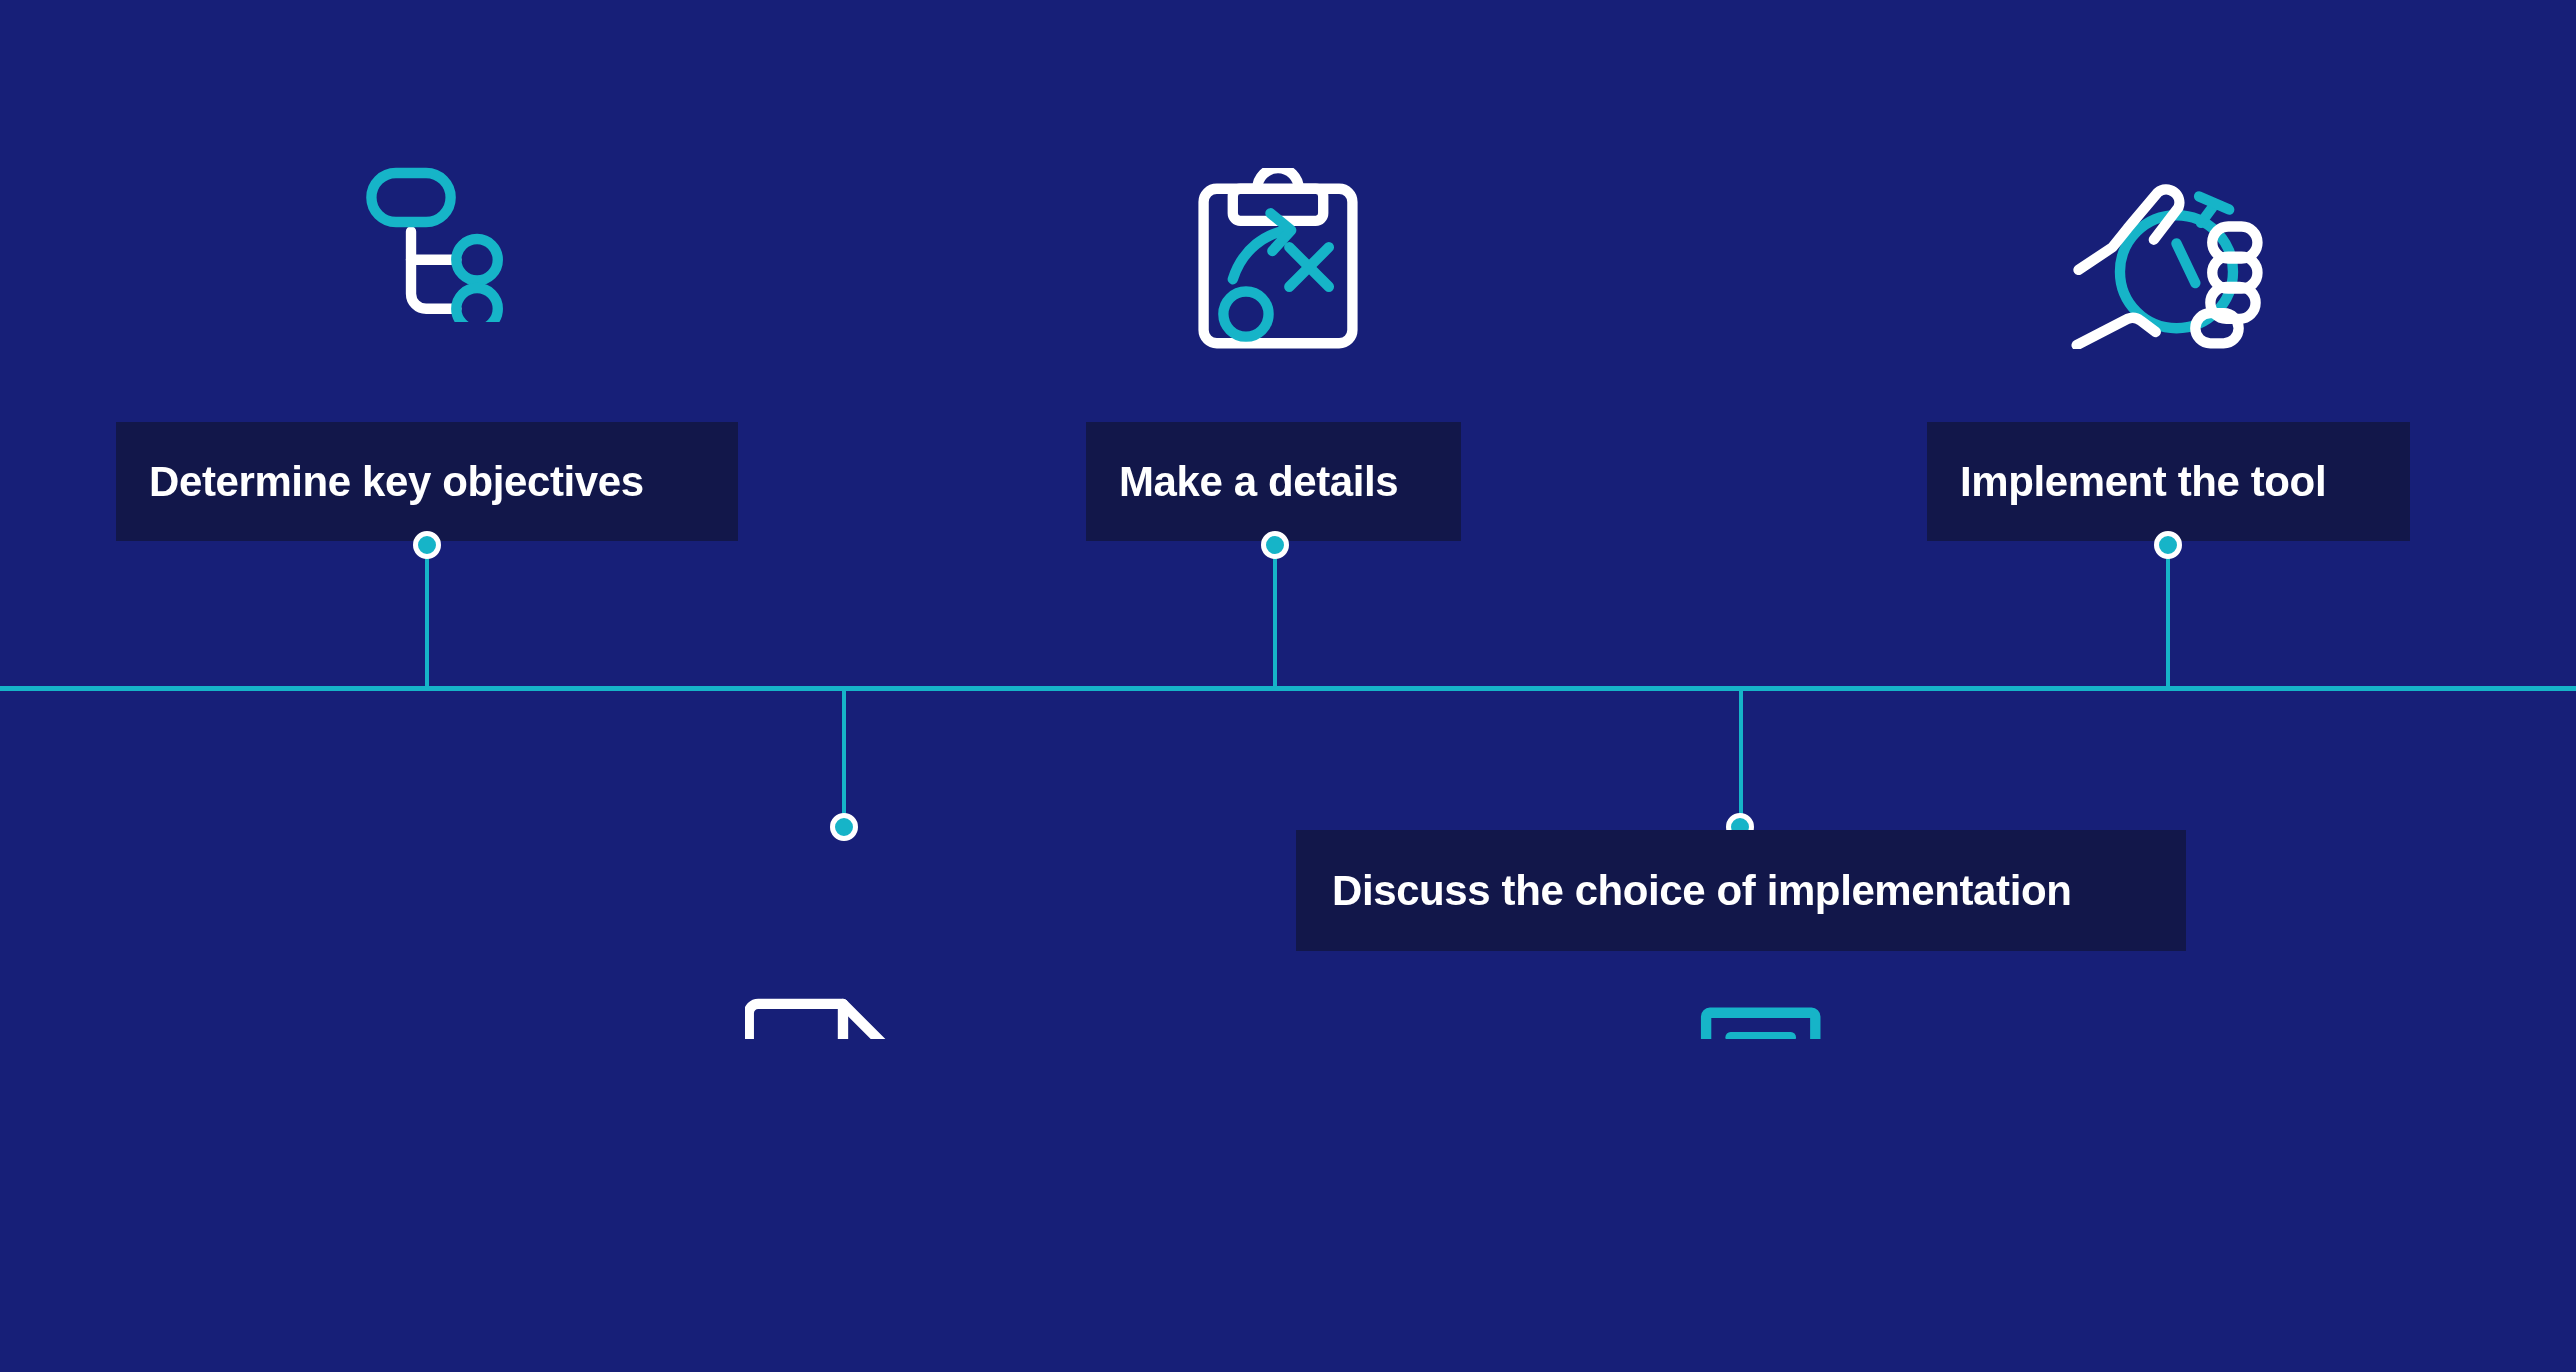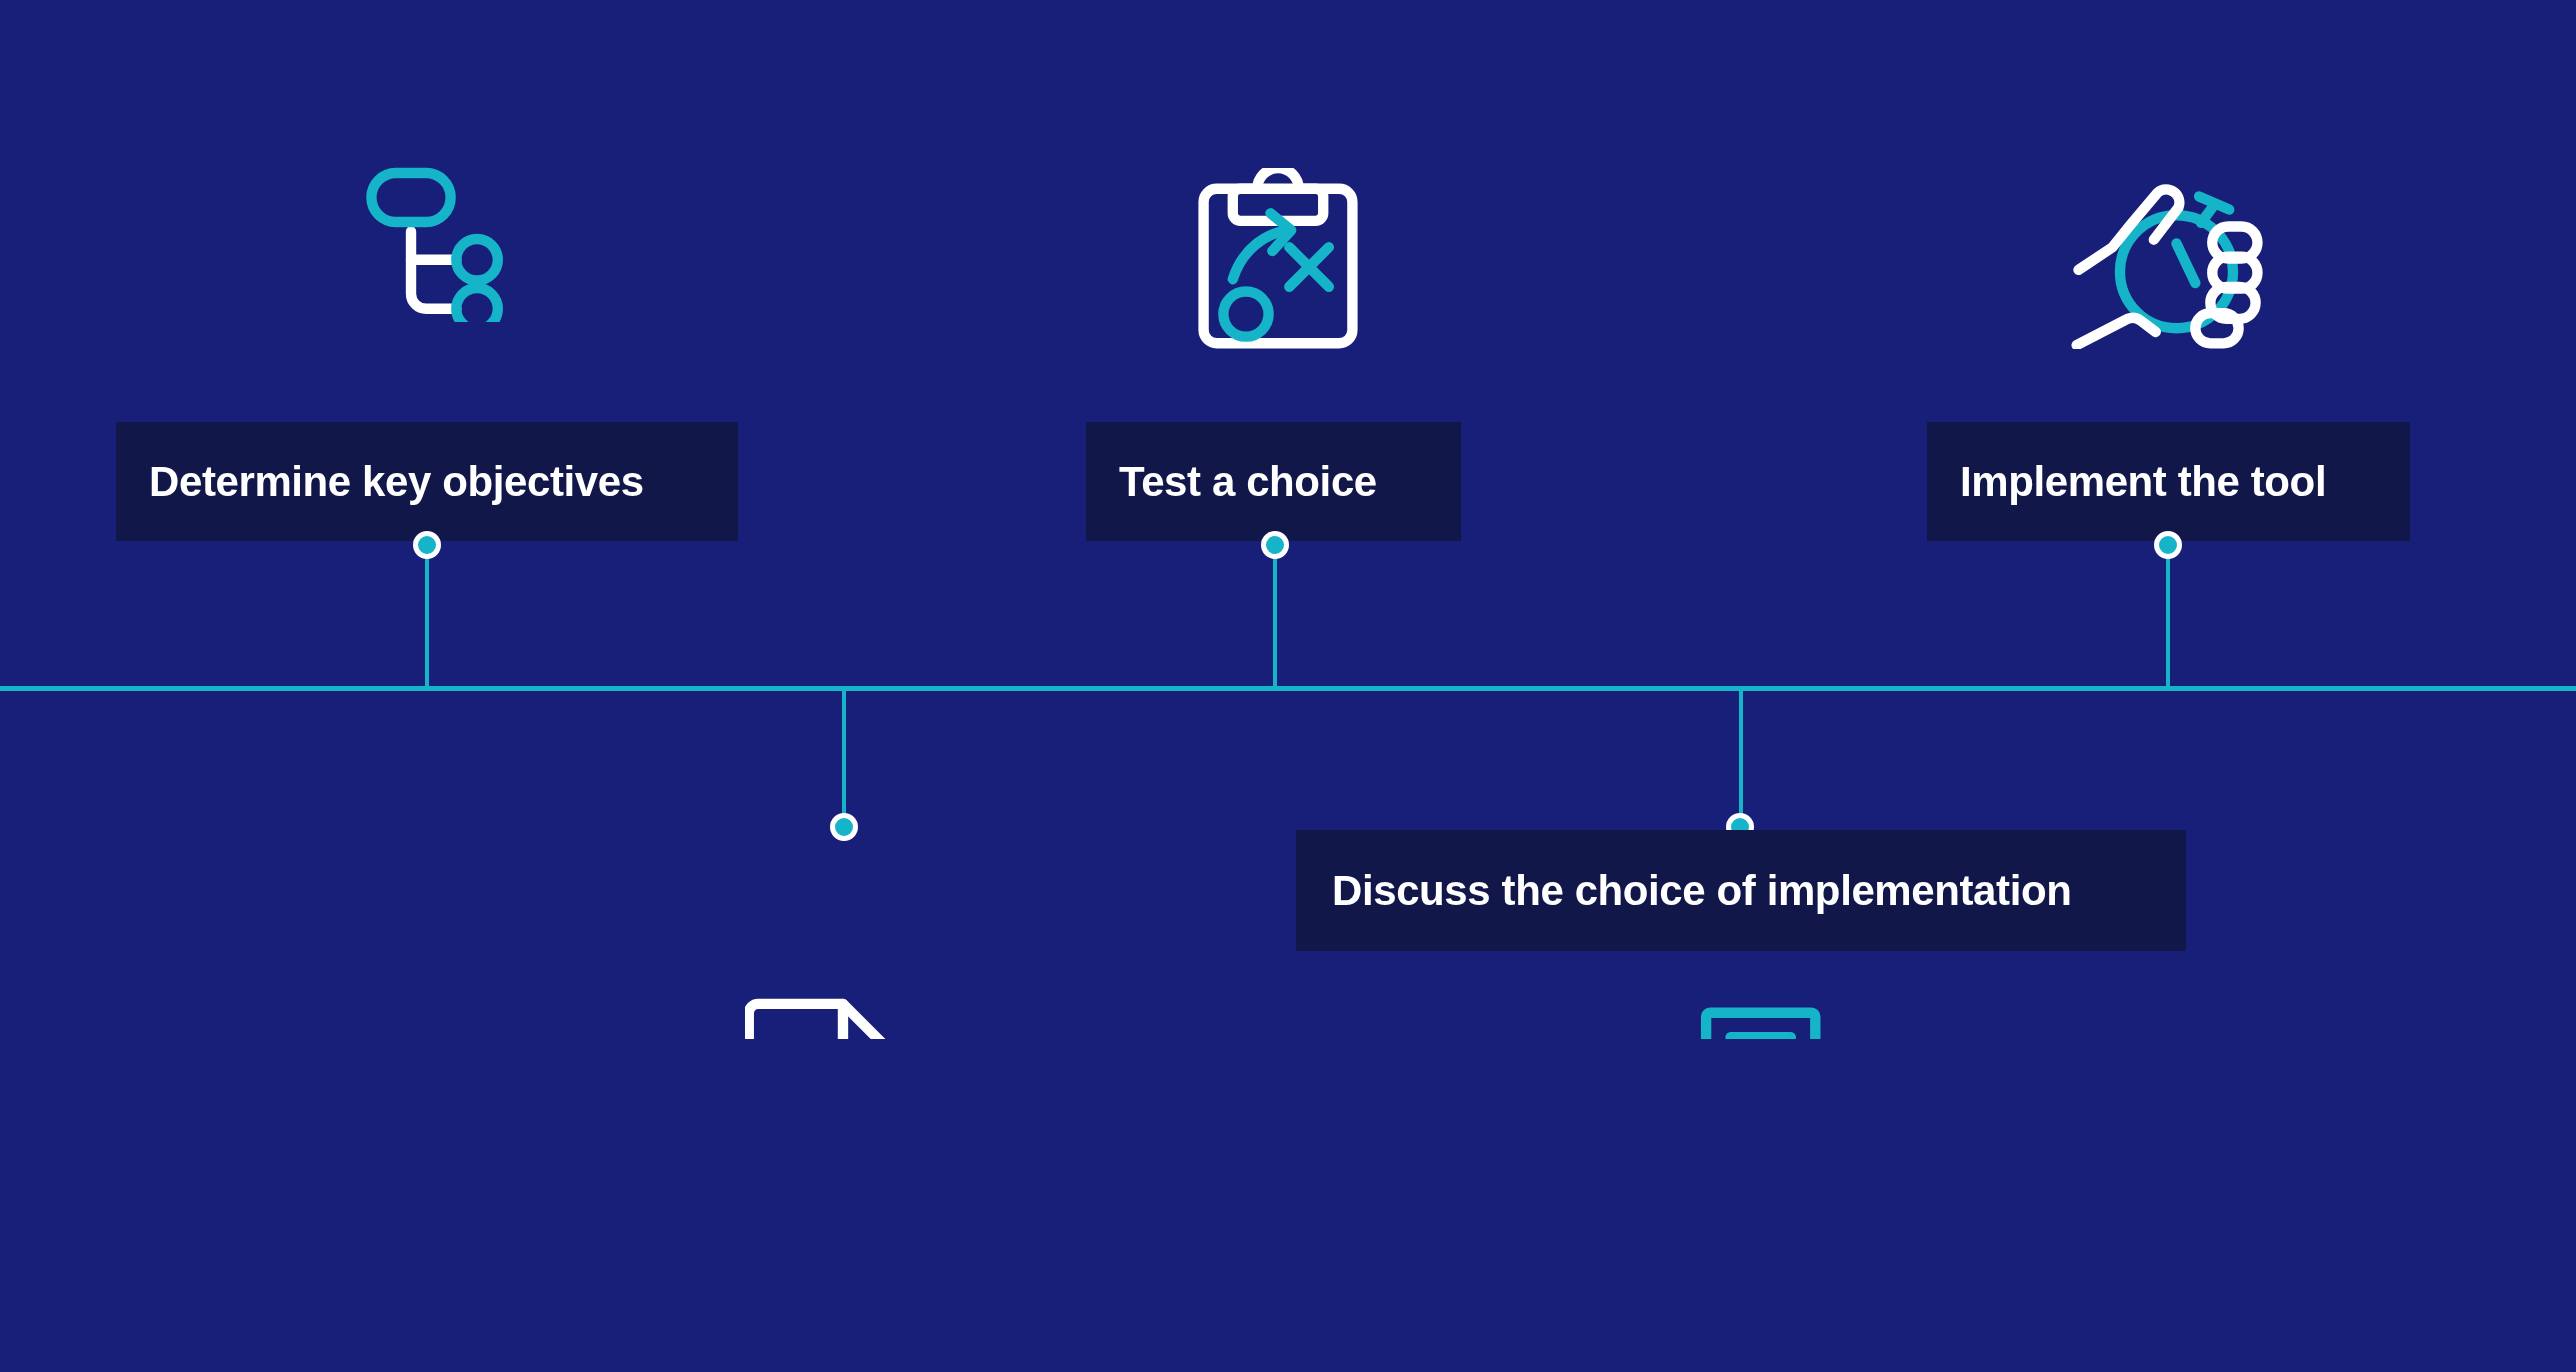--- a/index.html
+++ b/index.html
@@ -133,21 +133,21 @@
       <path class="s-teal" d="M78 48 L 100 66 L 80 88" style="stroke: rgb(22, 180, 200);"></path>
 
       <path class="s-teal" d="M98 84 L 140 126" style="stroke: rgb(22, 180, 200);"></path>
       <path class="s-teal" d="M140 84 L 98 126" style="stroke: rgb(22, 180, 200);"></path>
 
       <circle class="s-teal" cx="52" cy="155" r="24" style="stroke: rgb(22, 180, 200);"></circle>
     </svg>
   </div>
 
   <div class="label-box" style="left:1086px; top:422px; width:375px; height:119px; padding-left:33px;">
-    <span class="label-text" style="color: rgb(255, 255, 255);">Test a choice</span>
+    <span class="label-text" style="color: rgb(255, 255, 255);">Make a details</span>
   </div>
 
   <div class="stem" style="left:1273px; top:554px; height:136px;"></div>
   <div class="node" style="left:1261px; top:531px;"></div>
 
   <div class="stem" style="left:1739px; top:688px; height:140px;"></div>
   <div class="node" style="left:1726px; top:813px;"></div>
 
   <div class="label-box" style="left:1296px; top:830px; width:890px; height:121px; padding-left:36px;">
     <span class="label-text" style="color: rgb(255, 255, 255);">Discuss the choice of implementation</span>

